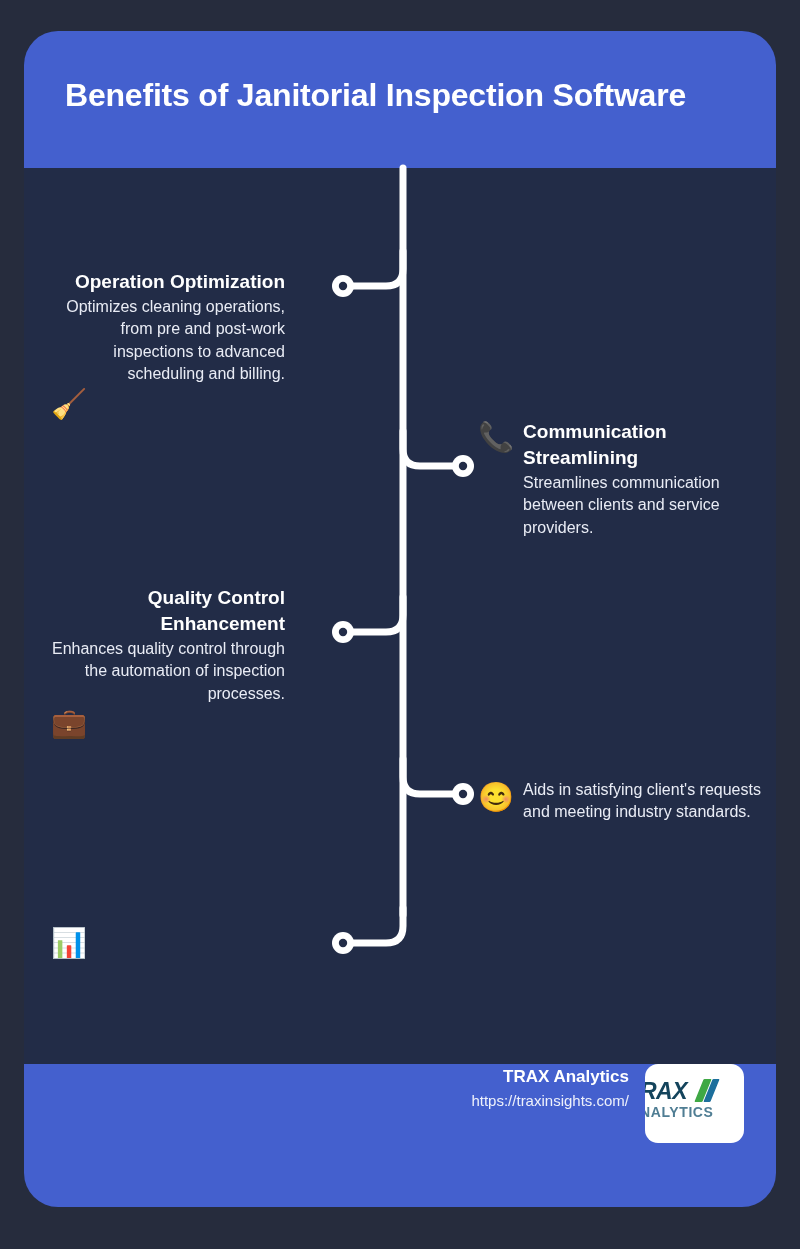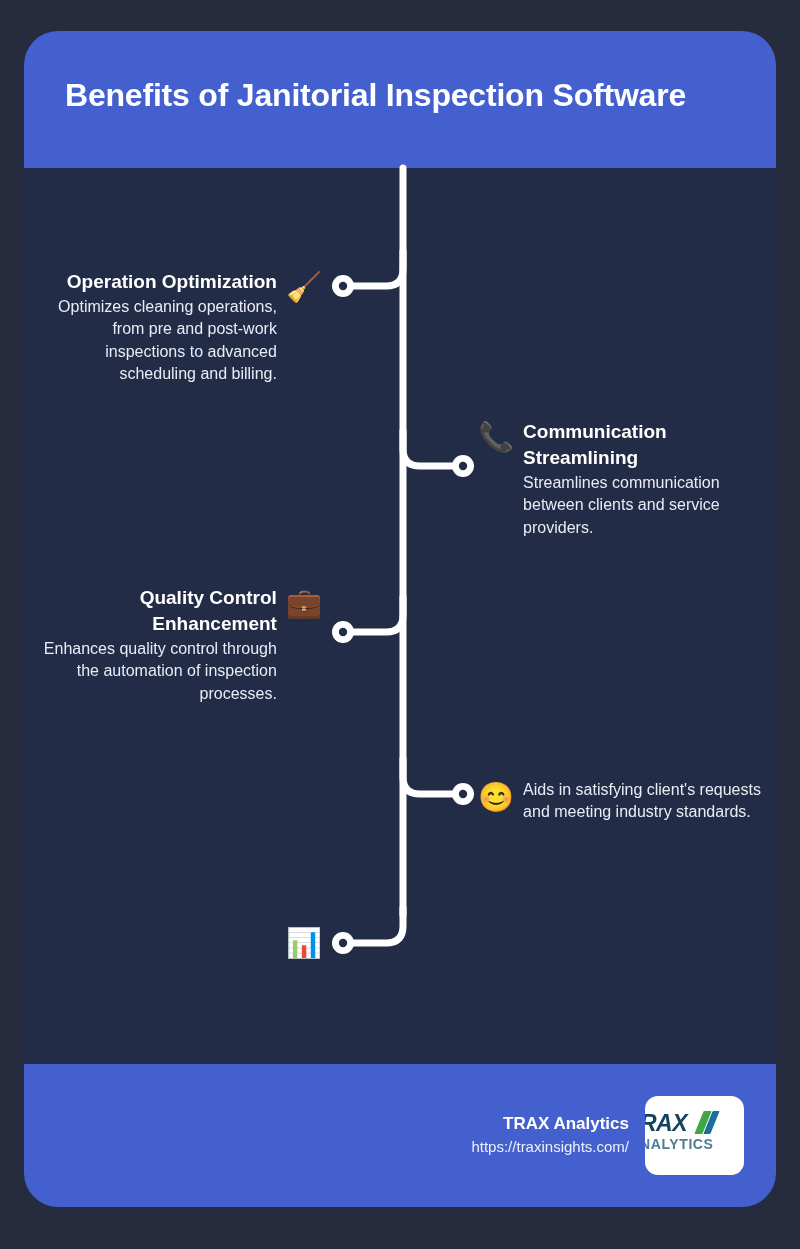--- a/index.html
+++ b/index.html
@@ -54,21 +54,21 @@
 
   
   .footer {
     position: absolute;
     left: 0;
     bottom: 0;
     width: 752px;
     height: 143px;
     background: #4460ce;
     display: flex;
-    align-items: center;
+    align-items: flex-start;
     justify-content: flex-end;
     padding-right: 32px;
   }
   .footer-text {
     text-align: right;
     margin-right: 16px;
     padding-bottom: 2px;
   }
   .footer-brand {
     color: #ffffff;
@@ -153,20 +153,21 @@
     pointer-events: none;
   }
 
   
   .item {
     position: absolute;
     display: flex;
     align-items: flex-start;
   }
   .item.left {
+    flex-direction: column;
     justify-content: flex-end;
   }
   .item.right {
     flex-direction: row;
   }
   .item-text {
     width: 243px;
   }
   .item.left .item-text { text-align: right; }
   .item.right .item-text { text-align: left; }

